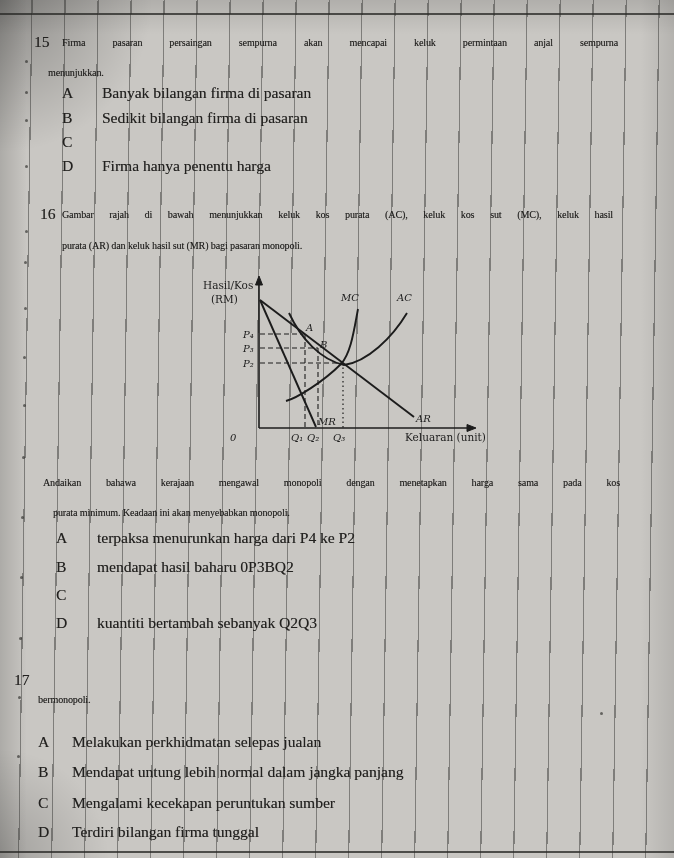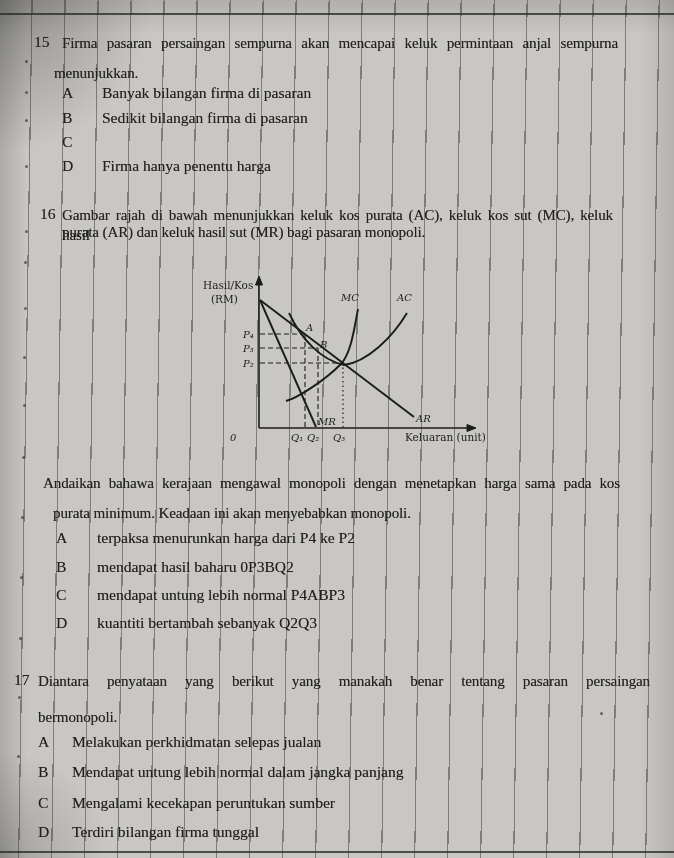--- a/index.html
+++ b/index.html
@@ -15,21 +15,21 @@
     color:#22211f;
   }
   .ruling{
     position:absolute;left:-40px;top:-40px;right:-40px;bottom:-40px;
     transform:rotate(0.9deg);
     background:repeating-linear-gradient(90deg,
       rgba(52,52,50,0) 0px, rgba(52,52,50,0) 31.8px,
       rgba(52,52,50,0.50) 31.8px, rgba(52,52,50,0.50) 33px);
   }
   .hline{position:absolute;left:0;right:0;height:1.6px;background:rgba(42,42,40,0.78);}
-  .t{position:absolute;font-size:15px;line-height:20px;letter-spacing:-0.1px;
+  .t{position:absolute;font-size:10px;line-height:20px;letter-spacing:-0.1px;
      white-space:nowrap;text-shadow:0.2px 0.2px 0.5px rgba(25,25,25,0.45);}
   .just{white-space:normal;text-align:justify;text-align-last:justify;}
   .qnum{position:absolute;font-size:15.5px;text-shadow:0.2px 0.2px 0.5px rgba(25,25,25,0.45);}
   .opt{position:absolute;display:flex;font-size:15.5px;line-height:20px;
        text-shadow:0.2px 0.2px 0.5px rgba(25,25,25,0.45);white-space:nowrap;}
   .opt .L{flex:none;}
   .w15 .L{width:40px;} .w16 .L{width:41px;} .w17 .L{width:34px;}
   .dot{position:absolute;width:3px;height:3px;border-radius:50%;background:rgba(38,38,36,0.62);}
   svg.diagram{position:absolute;left:195px;top:275px;}
   svg.diagram path, svg.diagram line, svg.diagram polygon{stroke:#1c1c1c;}
@@ -56,41 +56,41 @@
   <div class="dot" style="left:22px;top:456px"></div>
   <div class="dot" style="left:21px;top:516px"></div>
   <div class="dot" style="left:20px;top:576px"></div>
   <div class="dot" style="left:19px;top:637px"></div>
   <div class="dot" style="left:18px;top:696px"></div>
   <div class="dot" style="left:17px;top:755px"></div>
   <div class="dot" style="left:600px;top:712px"></div>
 
   <div class="qnum" style="left:34px;top:33px">15</div>
   <div class="t just" style="left:62px;top:33px;width:556px">Firma pasaran persaingan sempurna akan mencapai keluk permintaan anjal sempurna</div>
-  <div class="t" style="left:54px;top:63px">menunjukkan.</div>
+  <div class="t" style="left:48px;top:63px">menunjukkan.</div>
 
   <div class="opt w15" style="left:62px;top:83px">
     <span class="L">A</span>
     <span>Banyak bilangan firma di pasaran</span>
   </div>
   <div class="opt w15" style="left:62px;top:108px">
     <span class="L">B</span>
     <span>Sedikit bilangan firma di pasaran</span>
   </div>
   <div class="opt w15" style="left:62px;top:132px">
     <span class="L">C</span>
   </div>
   <div class="opt w15" style="left:62px;top:156px">
     <span class="L">D</span>
     <span>Firma hanya penentu harga</span>
   </div>
 
   <div class="qnum" style="left:40px;top:205px">16</div>
   <div class="t just" style="left:62px;top:205px;width:551px">Gambar rajah di bawah menunjukkan keluk kos purata (AC), keluk kos sut (MC), keluk hasil</div>
-  <div class="t" style="left:62px;top:222px">purata (AR) dan keluk hasil sut (MR) bagi pasaran monopoli.</div>
+  <div class="t" style="left:62px;top:236px">purata (AR) dan keluk hasil sut (MR) bagi pasaran monopoli.</div>
 
   <svg class="diagram" width="295" height="172" viewBox="0 0 295 172">
 
     <line x1="64" y1="8" x2="64" y2="153" stroke-width="1.6"></line>
     <polygon points="64,1 60.5,10 67.5,10" fill="#1c1c1c" stroke="none"></polygon>
     <line x1="64" y1="153" x2="276" y2="153" stroke-width="1.4"></line>
     <polygon points="281,153 272,149.5 272,156.5" fill="#1c1c1c" stroke="none"></polygon>
 
     <path d="M65 59 H110 M65 73 H123 M65 88 H148" fill="none" stroke-width="1.1" stroke-dasharray="5 3"></path>
     <path d="M110 59 V153 M123 73 V153" fill="none" stroke-width="1.1" stroke-dasharray="5 3"></path>
@@ -129,30 +129,28 @@
   <div class="opt w16" style="left:56px;top:528px">
     <span class="L">A</span>
     <span>terpaksa menurunkan harga dari P4 ke P2</span>
   </div>
   <div class="opt w16" style="left:56px;top:557px">
     <span class="L">B</span>
     <span>mendapat hasil baharu 0P3BQ2</span>
   </div>
   <div class="opt w16" style="left:56px;top:585px">
     <span class="L">C</span>
-    <span>mendapat untung lebih normal P4ABP3</span>
   </div>
   <div class="opt w16" style="left:56px;top:613px">
     <span class="L">D</span>
     <span>kuantiti bertambah sebanyak Q2Q3</span>
   </div>
 
   <div class="qnum" style="left:14px;top:671px">17</div>
-  <div class="t just" style="left:38px;top:671px;width:612px">Diantara penyataan yang berikut yang manakah benar tentang pasaran persaingan</div>
-  <div class="t" style="left:38px;top:707px">bermonopoli.</div>
+  <div class="t" style="left:38px;top:690px">bermonopoli.</div>
 
   <div class="opt w17" style="left:38px;top:732px">
     <span class="L">A</span>
     <span>Melakukan perkhidmatan selepas jualan</span>
   </div>
   <div class="opt w17" style="left:38px;top:762px">
     <span class="L">B</span>
     <span>Mendapat untung lebih normal dalam jangka panjang</span>
   </div>
   <div class="opt w17" style="left:38px;top:793px">

